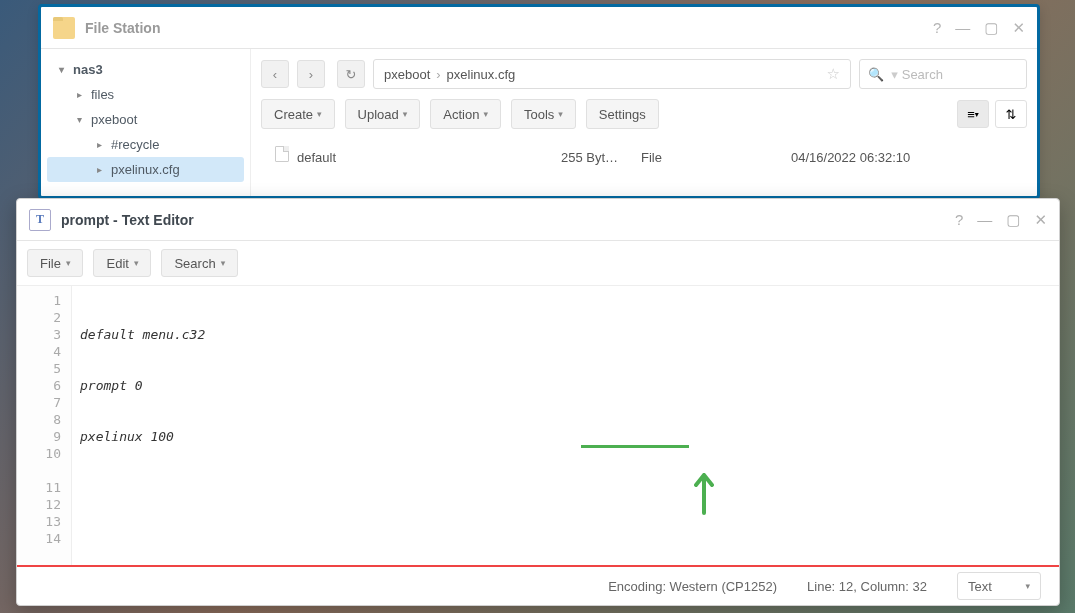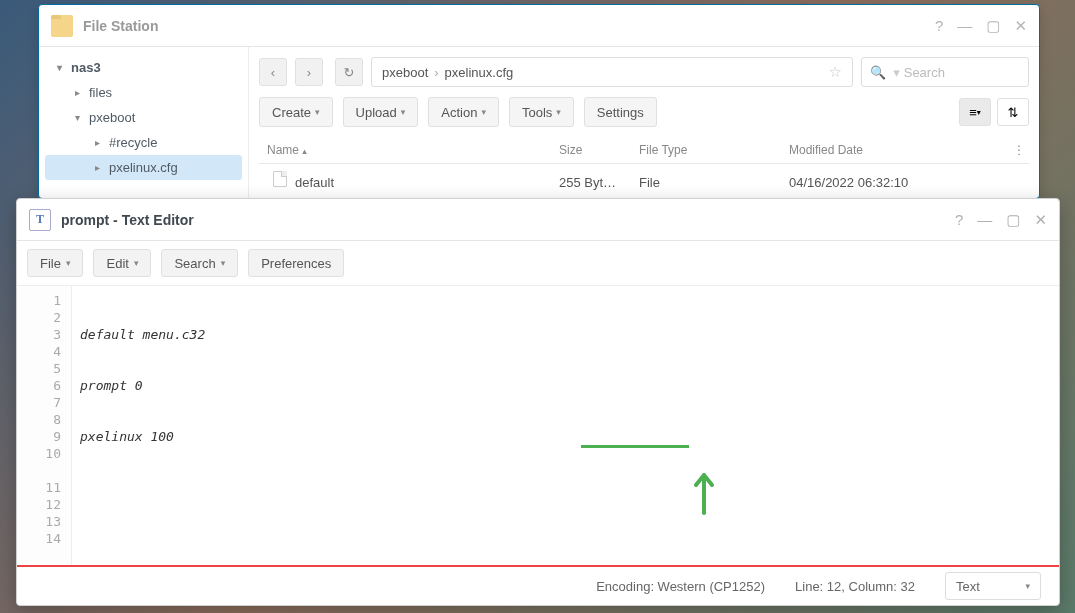--- a/index.html
+++ b/index.html
@@ -1,19 +1,19 @@
 <!DOCTYPE html>
 <html><head>
 <meta charset="utf-8">
 <style>
 * { margin: 0; padding: 0; box-sizing: border-box; }
 body { font-family: -apple-system, BlinkMacSystemFont, "Segoe UI", Arial, sans-serif; font-size: 13px; background: linear-gradient(135deg, #3a5a7a 0%, #8a6b5a 50%, #5a7a6a 100%); width: 1075px; height: 613px; position: relative; overflow: hidden; }
 
 
-.fs-window { position: absolute; top: 4px; left: 38px; width: 1002px; height: 195px; background: #fff; border: 1px solid #0369a1; border-radius: 4px; box-shadow: 0 4px 12px rgba(0,0,0,0.15); }
+.fs-window { position: absolute; top: 4px; left: 38px; width: 1002px; height: 195px; background: #fff; border: 3px solid #0369a1; border-radius: 4px; box-shadow: 0 4px 12px rgba(0,0,0,0.15); }
 .fs-titlebar { height: 42px; border-bottom: 1px solid #e5e5e5; display: flex; align-items: center; padding: 0 12px; }
 .fs-icon { width: 22px; height: 22px; background: #f5d58a; border-radius: 2px; margin-right: 10px; position: relative; }
 .fs-icon::before { content: ""; position: absolute; top: 0; left: 0; width: 10px; height: 4px; background: #e8c878; border-radius: 2px 2px 0 0; }
 .fs-title { font-weight: 600; color: #9a9a9a; font-size: 14px; }
 .fs-win-controls { margin-left: auto; display: flex; gap: 14px; color: #b5b5b5; font-size: 15px; }
 .fs-win-controls span { cursor: pointer; }
 
 .fs-body { display: flex; height: calc(100% - 42px); }
 .fs-sidebar { width: 210px; border-right: 1px solid #eee; padding: 8px 0; }
 .tree-item { padding: 5px 8px 5px 18px; color: #505a64; cursor: pointer; display: flex; align-items: center; }
@@ -68,21 +68,21 @@
 .te-gutter div { height: 17px; }
 .te-code { flex: 1; padding: 6px 0 6px 8px; color: #333; white-space: pre; overflow-x: auto; position: relative; font-style: italic; }
 .te-line { height: 17px; }
 .underline-green { position: absolute; left: 509px; top: 159px; width: 108px; height: 3px; background: #4caf50; }
 .arrow-green { position: absolute; left: 555px; top: 170px; }
 .arrow-green svg { width: 28px; height: 45px; }
 
 .te-statusbar { height: 40px; border-top: 2px solid #ef4444; display: flex; align-items: center; padding: 0 18px; color: #666; font-size: 13px; }
 .te-status-enc { margin-left: auto; margin-right: 30px; }
 .te-status-pos { margin-right: 30px; }
-.te-mode-select { width: 96px; height: 28px; border: 1px solid #ddd; border-radius: 3px; padding: 0 10px; display: flex; align-items: center; cursor: pointer; }
+.te-mode-select { width: 84px; height: 28px; border: 1px solid #ddd; border-radius: 3px; padding: 0 10px; display: flex; align-items: center; cursor: pointer; }
 .te-mode-select .caret-dn { margin-left: auto; font-size: 9px; color: #888; }
 </style>
 </head>
 <body>
 
 <div class="fs-window">
   <div class="fs-titlebar">
     <div class="fs-icon"></div>
     <div class="fs-title">File Station</div>
     <div class="fs-win-controls">
@@ -151,27 +151,20 @@
           </div>
         <div class="action-btn">
             <span>Settings</span>
           </div>
         <div class="view-controls">
           <div class="view-btn active">≡<span style="font-size:8px;">▾</span></div>
           <div class="view-btn">⇅</div>
         </div>
       </div>
       <div class="fs-table">
-        <div class="fs-table-header">
-          <div class="fs-col-name"><span>Name</span> <span style="font-size:9px;">▴</span></div>
-          <div class="fs-col-size">Size</div>
-          <div class="fs-col-type">File Type</div>
-          <div class="fs-col-mod">Modified Date</div>
-          <div class="fs-col-menu">⋮</div>
-        </div>
         <div class="fs-table-row">
           <div class="fs-col-name"><span class="file-ico"></span><span>default</span></div>
           <div class="fs-col-size">255 Byt…</div>
           <div class="fs-col-type">File</div>
           <div class="fs-col-mod">04/16/2022 06:32:10</div>
           <div class="fs-col-menu"></div>
         </div>
       </div>
     </div>
   </div>
@@ -193,23 +186,20 @@
         <span>File</span>
         <span class="caret-dn">▾</span>
       </div>
     <div class="te-menu-btn">
         <span>Edit</span>
         <span class="caret-dn">▾</span>
       </div>
     <div class="te-menu-btn">
         <span>Search</span>
         <span class="caret-dn">▾</span>
-      </div>
-    <div class="te-menu-btn">
-        <span>Preferences</span>
       </div>
   </div>
   <div class="te-editor">
     <div class="te-gutter">
       <div>1</div>
         <div>2</div>
         <div>3</div>
         <div>4</div>
         <div>5</div>
         <div>6</div>

